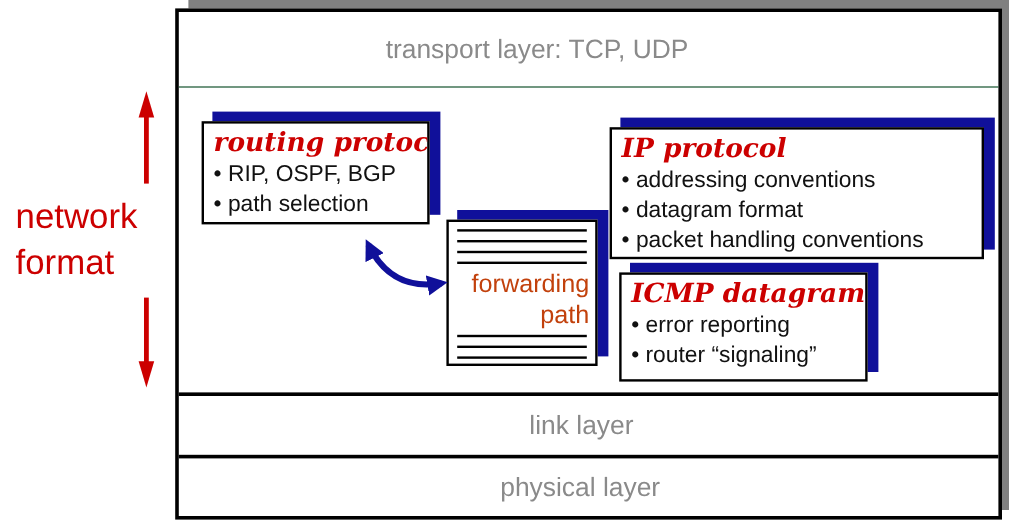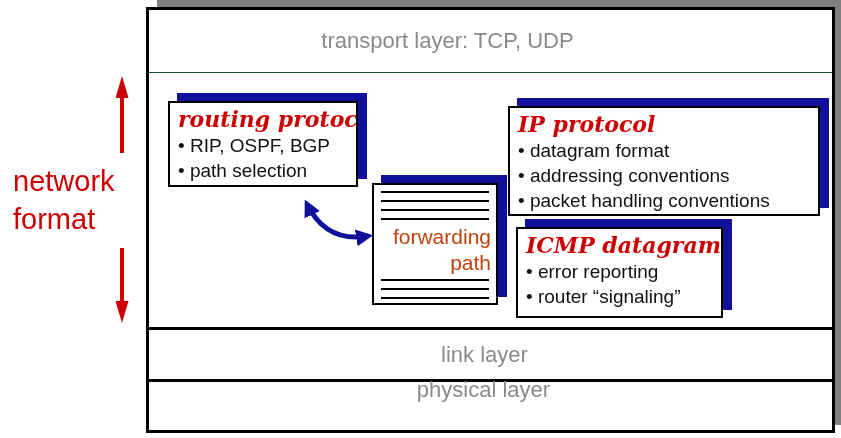--- a/index.html
+++ b/index.html
@@ -12,21 +12,21 @@
     background:#808080;
   }
   .main-box {
     position:absolute; left:146px; top:7px; width:689px; height:426px;
     background:#ffffff; border:3px solid #000; box-sizing:border-box;
   }
   .band { position:absolute; left:0; right:0; display:flex; align-items:center; justify-content:center; box-sizing:border-box; }
   .band-label { color:#8a8a8a; font-size:22px; white-space:nowrap; }
   .transport-band { top:0; height:63px; border-bottom:1px solid #14532d; padding-right:86px; }
   .link-band { top:317px; height:55px; border-top:3px solid #000; border-bottom:3px solid #000; padding-right:12px; }
-  .physical-band { top:356px; height:48px; padding-right:14px; }
+  .physical-band { top:372px; height:48px; padding-right:14px; }
 
   .card {
     position:absolute; background:#fff; border:2px solid #000; box-sizing:border-box;
     box-shadow:9px -8px 0 0 #10109a; padding:3px 8px; overflow:hidden;
   }
   .card-title {
     font-family:"DejaVu Serif", serif; font-style:italic; font-weight:bold;
     font-size:22px; line-height:27px; color:#cc0000; white-space:nowrap;
   }
   .bullets { list-style:none; margin:0; padding:0; font-size:19px; line-height:25px; color:#111; }
@@ -64,22 +64,22 @@
       <div class="card-title">routing protocols</div>
       <ul class="bullets">
           <li>•&nbsp;RIP, OSPF, BGP</li>
           <li>•&nbsp;path selection</li>
         </ul>
     </div>
 
     <div class="card ip-card">
       <div class="card-title">IP protocol</div>
       <ul class="bullets">
+          <li>•&nbsp;addressing conventions</li>
           <li>•&nbsp;datagram format</li>
-          <li>•&nbsp;addressing conventions</li>
           <li>•&nbsp;packet handling conventions</li>
         </ul>
     </div>
 
     <div class="card fw-card">
       <div class="fw-rules top">
         <div class="rule-double"></div>
         <div class="rule"></div>
         <div class="rule"></div>
       </div>

